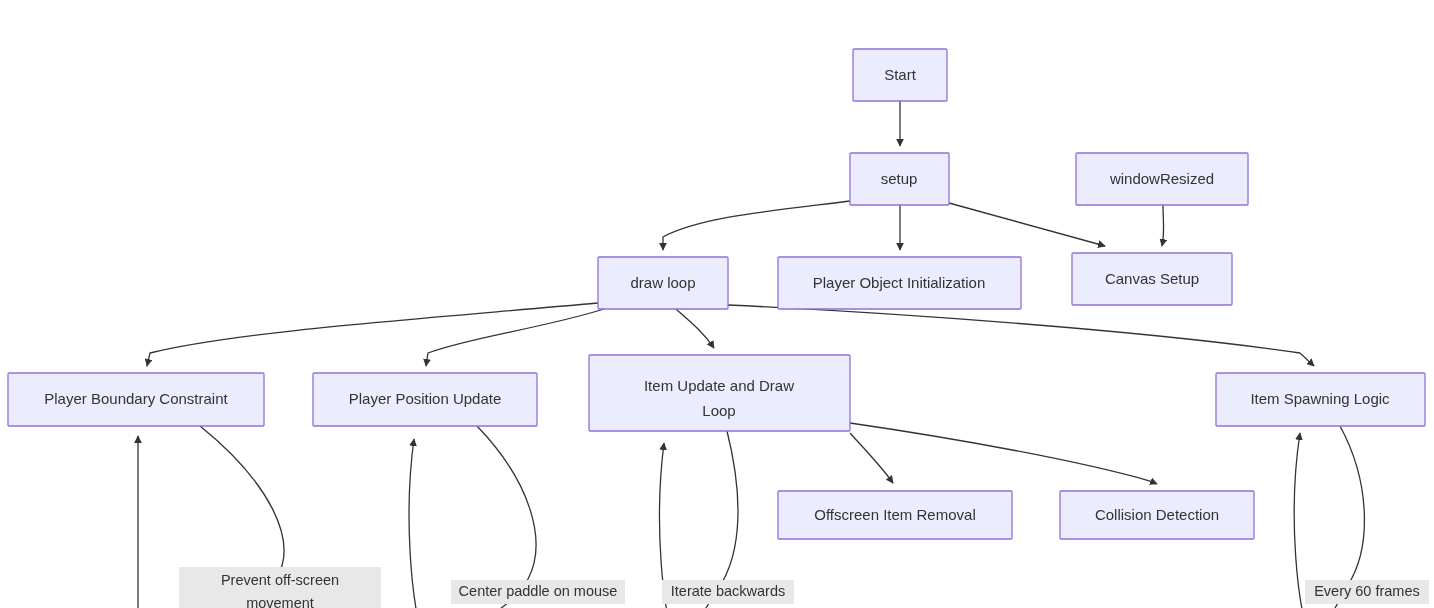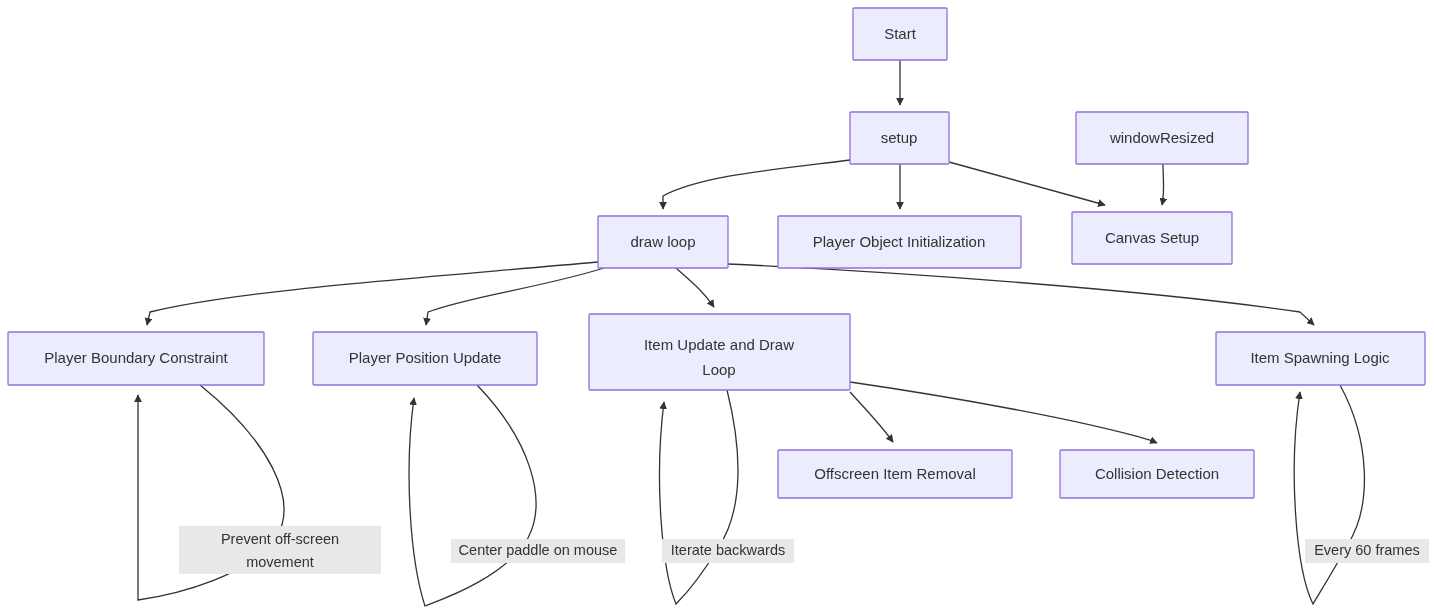--- a/index.html
+++ b/index.html
@@ -10,20 +10,21 @@
   body {
     width: 1434px;
     height: 608px;
     font-family: "Liberation Sans", sans-serif;
     overflow: hidden;
   }
   #diagram-root {
     position: relative;
     width: 1434px;
     height: 450px;
+    margin-top: 41px;
   }
   svg#flowchart {
     display: block;
     width: 1434px;
     height: 608px;
   }
   .node-rect {
     fill: #ECECFF;
     stroke: #9370DB;
     stroke-width: 1.3px;

